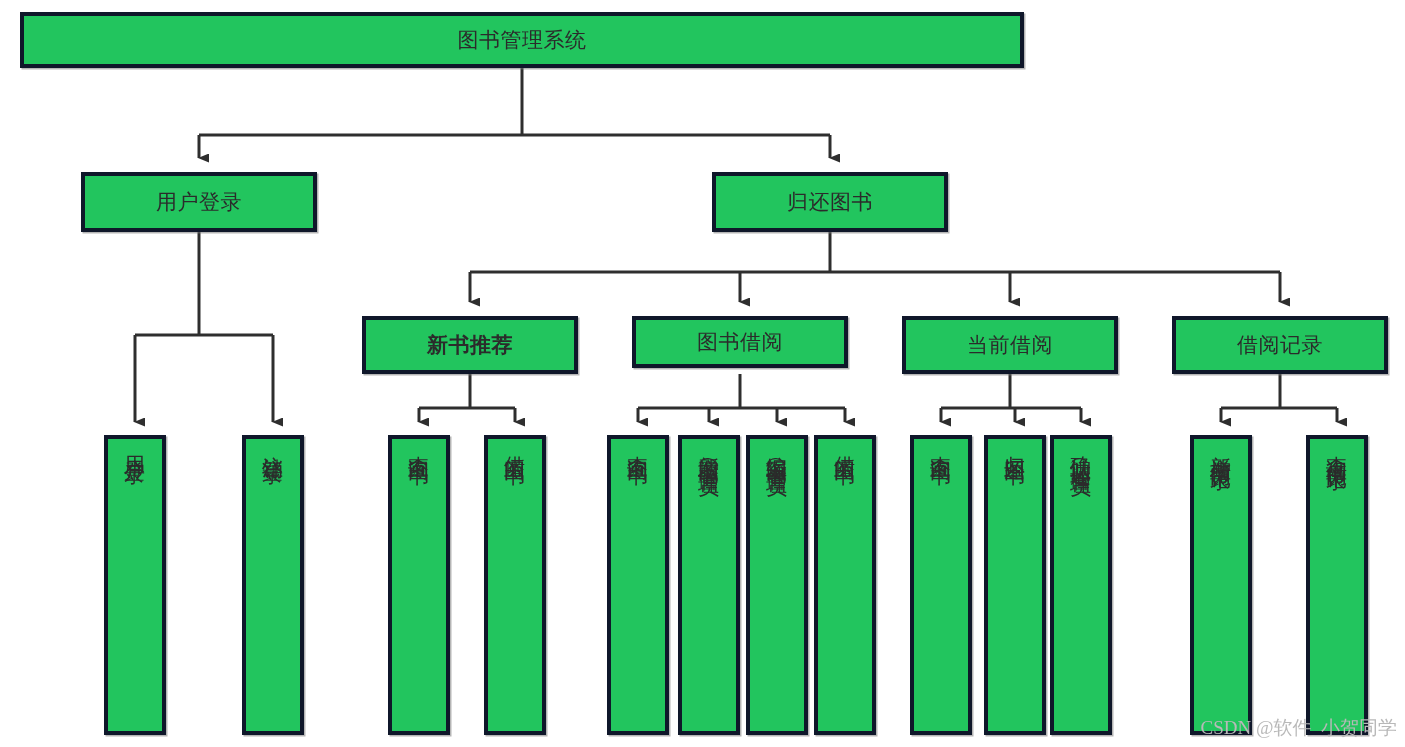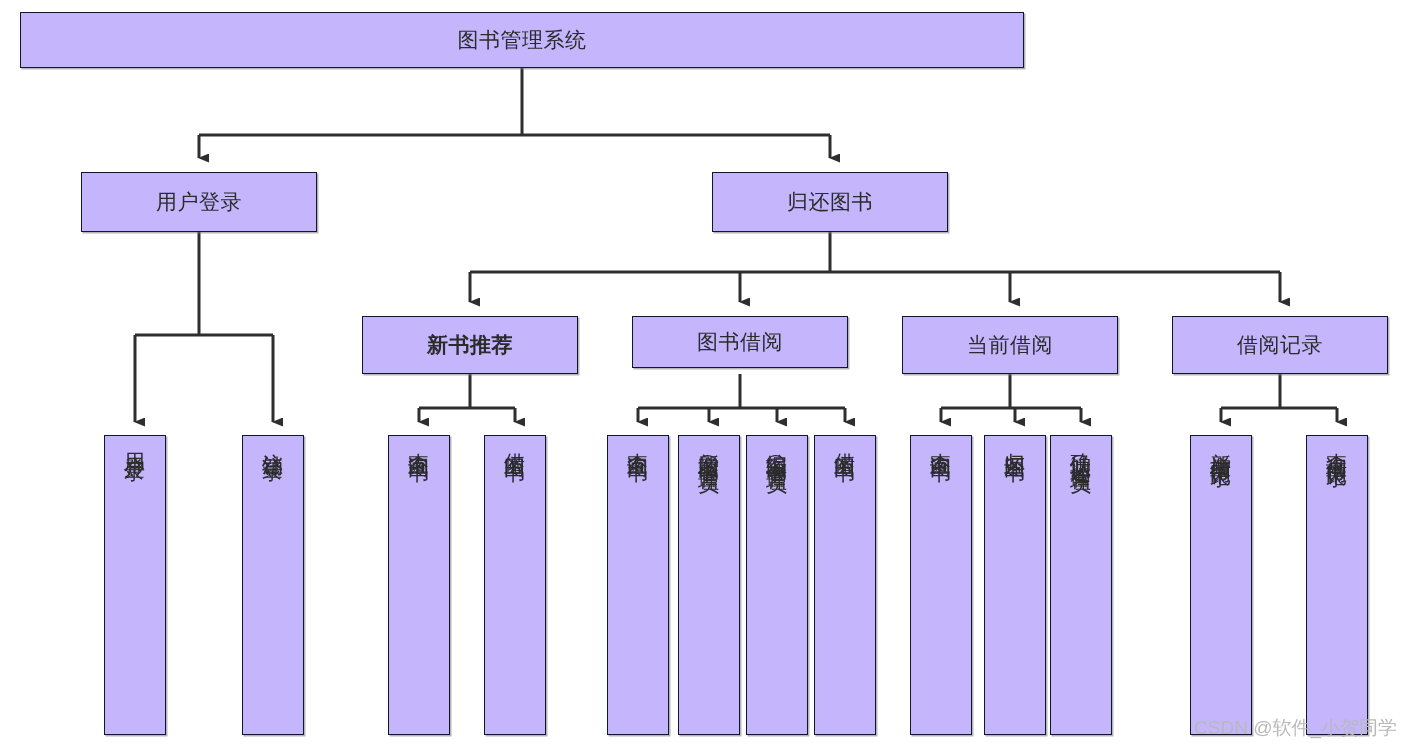--- a/index.html
+++ b/index.html
@@ -22,22 +22,22 @@
   svg#tree-svg {
     position: absolute;
     left: 0;
     top: 0;
     width: 1405px;
     height: 747px;
   }
   .node-box {
     position: absolute;
     box-sizing: border-box;
-    background: #c4b5fd;
-    border: 1px solid #0f172a;
+    background: #22c55e;
+    border: 4px solid #0f172a;
     display: flex;
     align-items: center;
     justify-content: center;
     box-shadow: 1.5px 1.5px 0 rgba(120,120,120,0.55);
   }
   .node-label-h {
     font-size: 21px;
     color: #2b2b2b;
     line-height: 1.1;
     letter-spacing: 0.5px;
@@ -58,21 +58,21 @@
     line-height: 1.0;
     white-space: nowrap;
     font-family: "Liberation Sans", sans-serif;
   }
   .watermark {
     position: absolute;
     right: 8px;
     bottom: 6px;
     font-size: 19px;
     color: #b9b9b9;
-    font-family: Liberation Sans, sans-serif;
+    font-family: Liberation Serif, serif;
     white-space: nowrap;
     pointer-events: none;
   }
 </style>
 </head>
 <body>
 
 <div id="diagram-root">
 
   <svg id="tree-svg" viewBox="0 0 1405 747" xmlns="http://www.w3.org/2000/svg">

